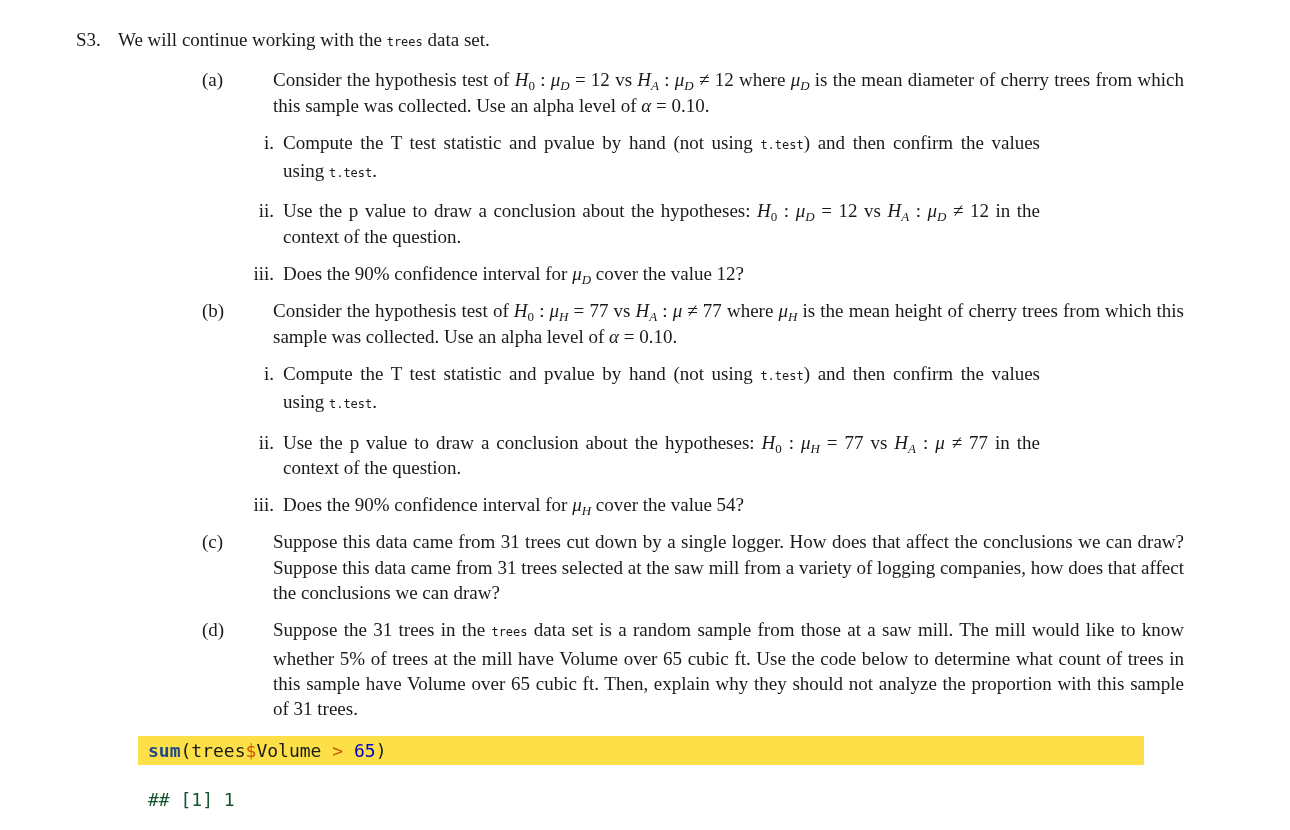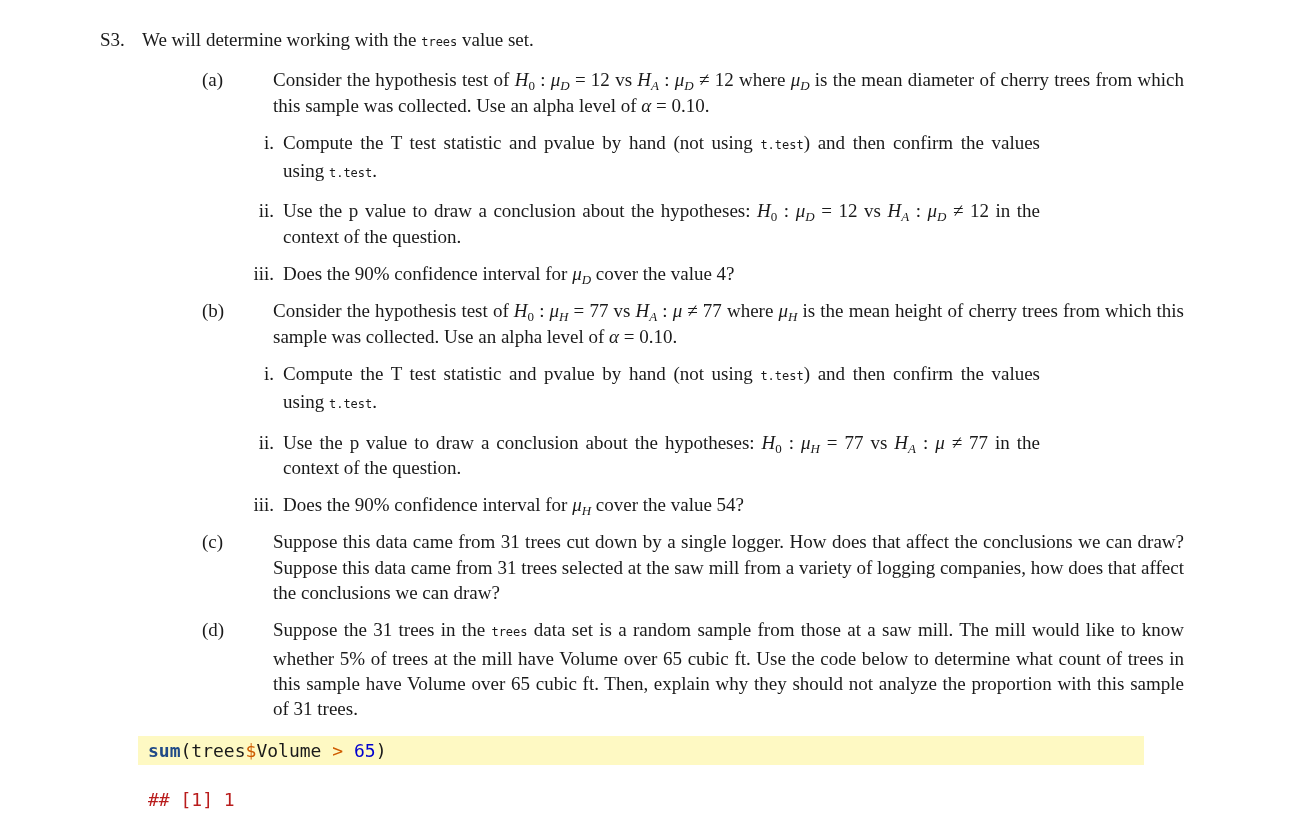--- a/index.html
+++ b/index.html
@@ -6,80 +6,80 @@
   body {
     width:1290px; height:830px;
     background:#ffffff;
     font-family:"Liberation Serif","DejaVu Serif",serif;
     font-size:19px;
     color:#1a1a1a;
     overflow:hidden;
   }
   .doc { position:absolute; top:27px; left:0; width:1290px; }
   .row { display:flex; margin-bottom:12px; line-height:25.3px; }
-  .row-l1 { margin-left:100px; }
+  .row-l1 { margin-left:76px; }
   .lab-l1 { flex:0 0 42px; }
   .row-part { margin-left:202px; }
   .lab-part { flex:0 0 28px; }
   .cont-part { width:911px; text-align:justify;margin-left:43px; }
   .row-sub { margin-left:210px; }
   .lab-sub { flex:0 0 73px; box-sizing:border-box; padding-right:9px; text-align:right; }
   .cont-sub { width:757px; text-align:justify; }
   .cont-l1 { flex:1; }
   i.mv { font-style:italic; }
   sub { font-size:13px; line-height:0; vertical-align:-4px; }
   sub.mi { font-style:italic; }
   code.tt {
     font-family:"DejaVu Sans Mono","Liberation Mono",monospace;
     font-size:12px; font-style:normal;
   }
   .codeblock {
     margin:14px 0 0 138px;
     box-sizing:border-box;
     width:1006px; height:29px;
-    background:#fef9c3;
+    background:#fde047;
     padding:4px 10px 4px 10px;
     font-family:"DejaVu Sans Mono","Liberation Mono",monospace;
     font-size:18px; line-height:21px;
     white-space:pre;
   }
   .output {
     margin:24px 0 0 148px;
     font-family:"DejaVu Sans Mono","Liberation Mono",monospace;
     font-size:18px; line-height:21px;
-    color:#b91c1c;
+    color:#14532d;
     white-space:pre;
   }
 </style>
 </head>
 <body>
 
 <div class="doc">
 
   <div class="row row-l1">
     <span class="lab-l1">S3.</span>
-    <div class="cont-l1"><span>We will determine working with the </span><code class="tt">trees</code><span> value set.</span></div>
+    <div class="cont-l1"><span>We will continue working with the </span><code class="tt">trees</code><span> data set.</span></div>
   </div>
 
   <div>
     <div class="row row-part">
       <span class="lab-part">(a)</span>
       <div class="cont-part"><span>Consider the hypothesis test of </span><i class="mv">H</i><sub>0</sub><span> : </span><i class="mv">μ</i><sub class="mi">D</sub><span> = 12 vs </span><i class="mv">H</i><sub class="mi">A</sub><span> : </span><i class="mv">μ</i><sub class="mi">D</sub><span> ≠ 12 where </span><i class="mv">μ</i><sub class="mi">D</sub><span> is the mean diameter of cherry trees from which this sample was collected. Use an alpha level of </span><i class="mv">α</i><span> = 0.10.</span></div>
     </div>
     <div class="row row-sub">
       <span class="lab-sub">i.</span>
       <div class="cont-sub"><span>Compute the T test statistic and pvalue by hand (not using </span><code class="tt">t.test</code><span>) and then confirm the values using </span><code class="tt">t.test</code><span>.</span></div>
     </div>
     <div class="row row-sub">
       <span class="lab-sub">ii.</span>
       <div class="cont-sub"><span>Use the p value to draw a conclusion about the hypotheses: </span><i class="mv">H</i><sub>0</sub><span> : </span><i class="mv">μ</i><sub class="mi">D</sub><span> = 12 vs </span><i class="mv">H</i><sub class="mi">A</sub><span> : </span><i class="mv">μ</i><sub class="mi">D</sub><span> ≠ 12 in the context of the question.</span></div>
     </div>
     <div class="row row-sub">
       <span class="lab-sub">iii.</span>
-      <div class="cont-sub"><span>Does the 90% confidence interval for </span><i class="mv">μ</i><sub class="mi">D</sub><span> cover the value 4?</span></div>
+      <div class="cont-sub"><span>Does the 90% confidence interval for </span><i class="mv">μ</i><sub class="mi">D</sub><span> cover the value 12?</span></div>
     </div>
   </div>
 
   <div>
     <div class="row row-part">
       <span class="lab-part">(b)</span>
       <div class="cont-part"><span>Consider the hypothesis test of </span><i class="mv">H</i><sub>0</sub><span> : </span><i class="mv">μ</i><sub class="mi">H</sub><span> = 77 vs </span><i class="mv">H</i><sub class="mi">A</sub><span> : </span><i class="mv">μ</i><span> ≠ 77 where </span><i class="mv">μ</i><sub class="mi">H</sub><span> is the mean height of cherry trees from which this sample was collected. Use an alpha level of </span><i class="mv">α</i><span> = 0.10.</span></div>
     </div>
     <div class="row row-sub">
       <span class="lab-sub">i.</span>

